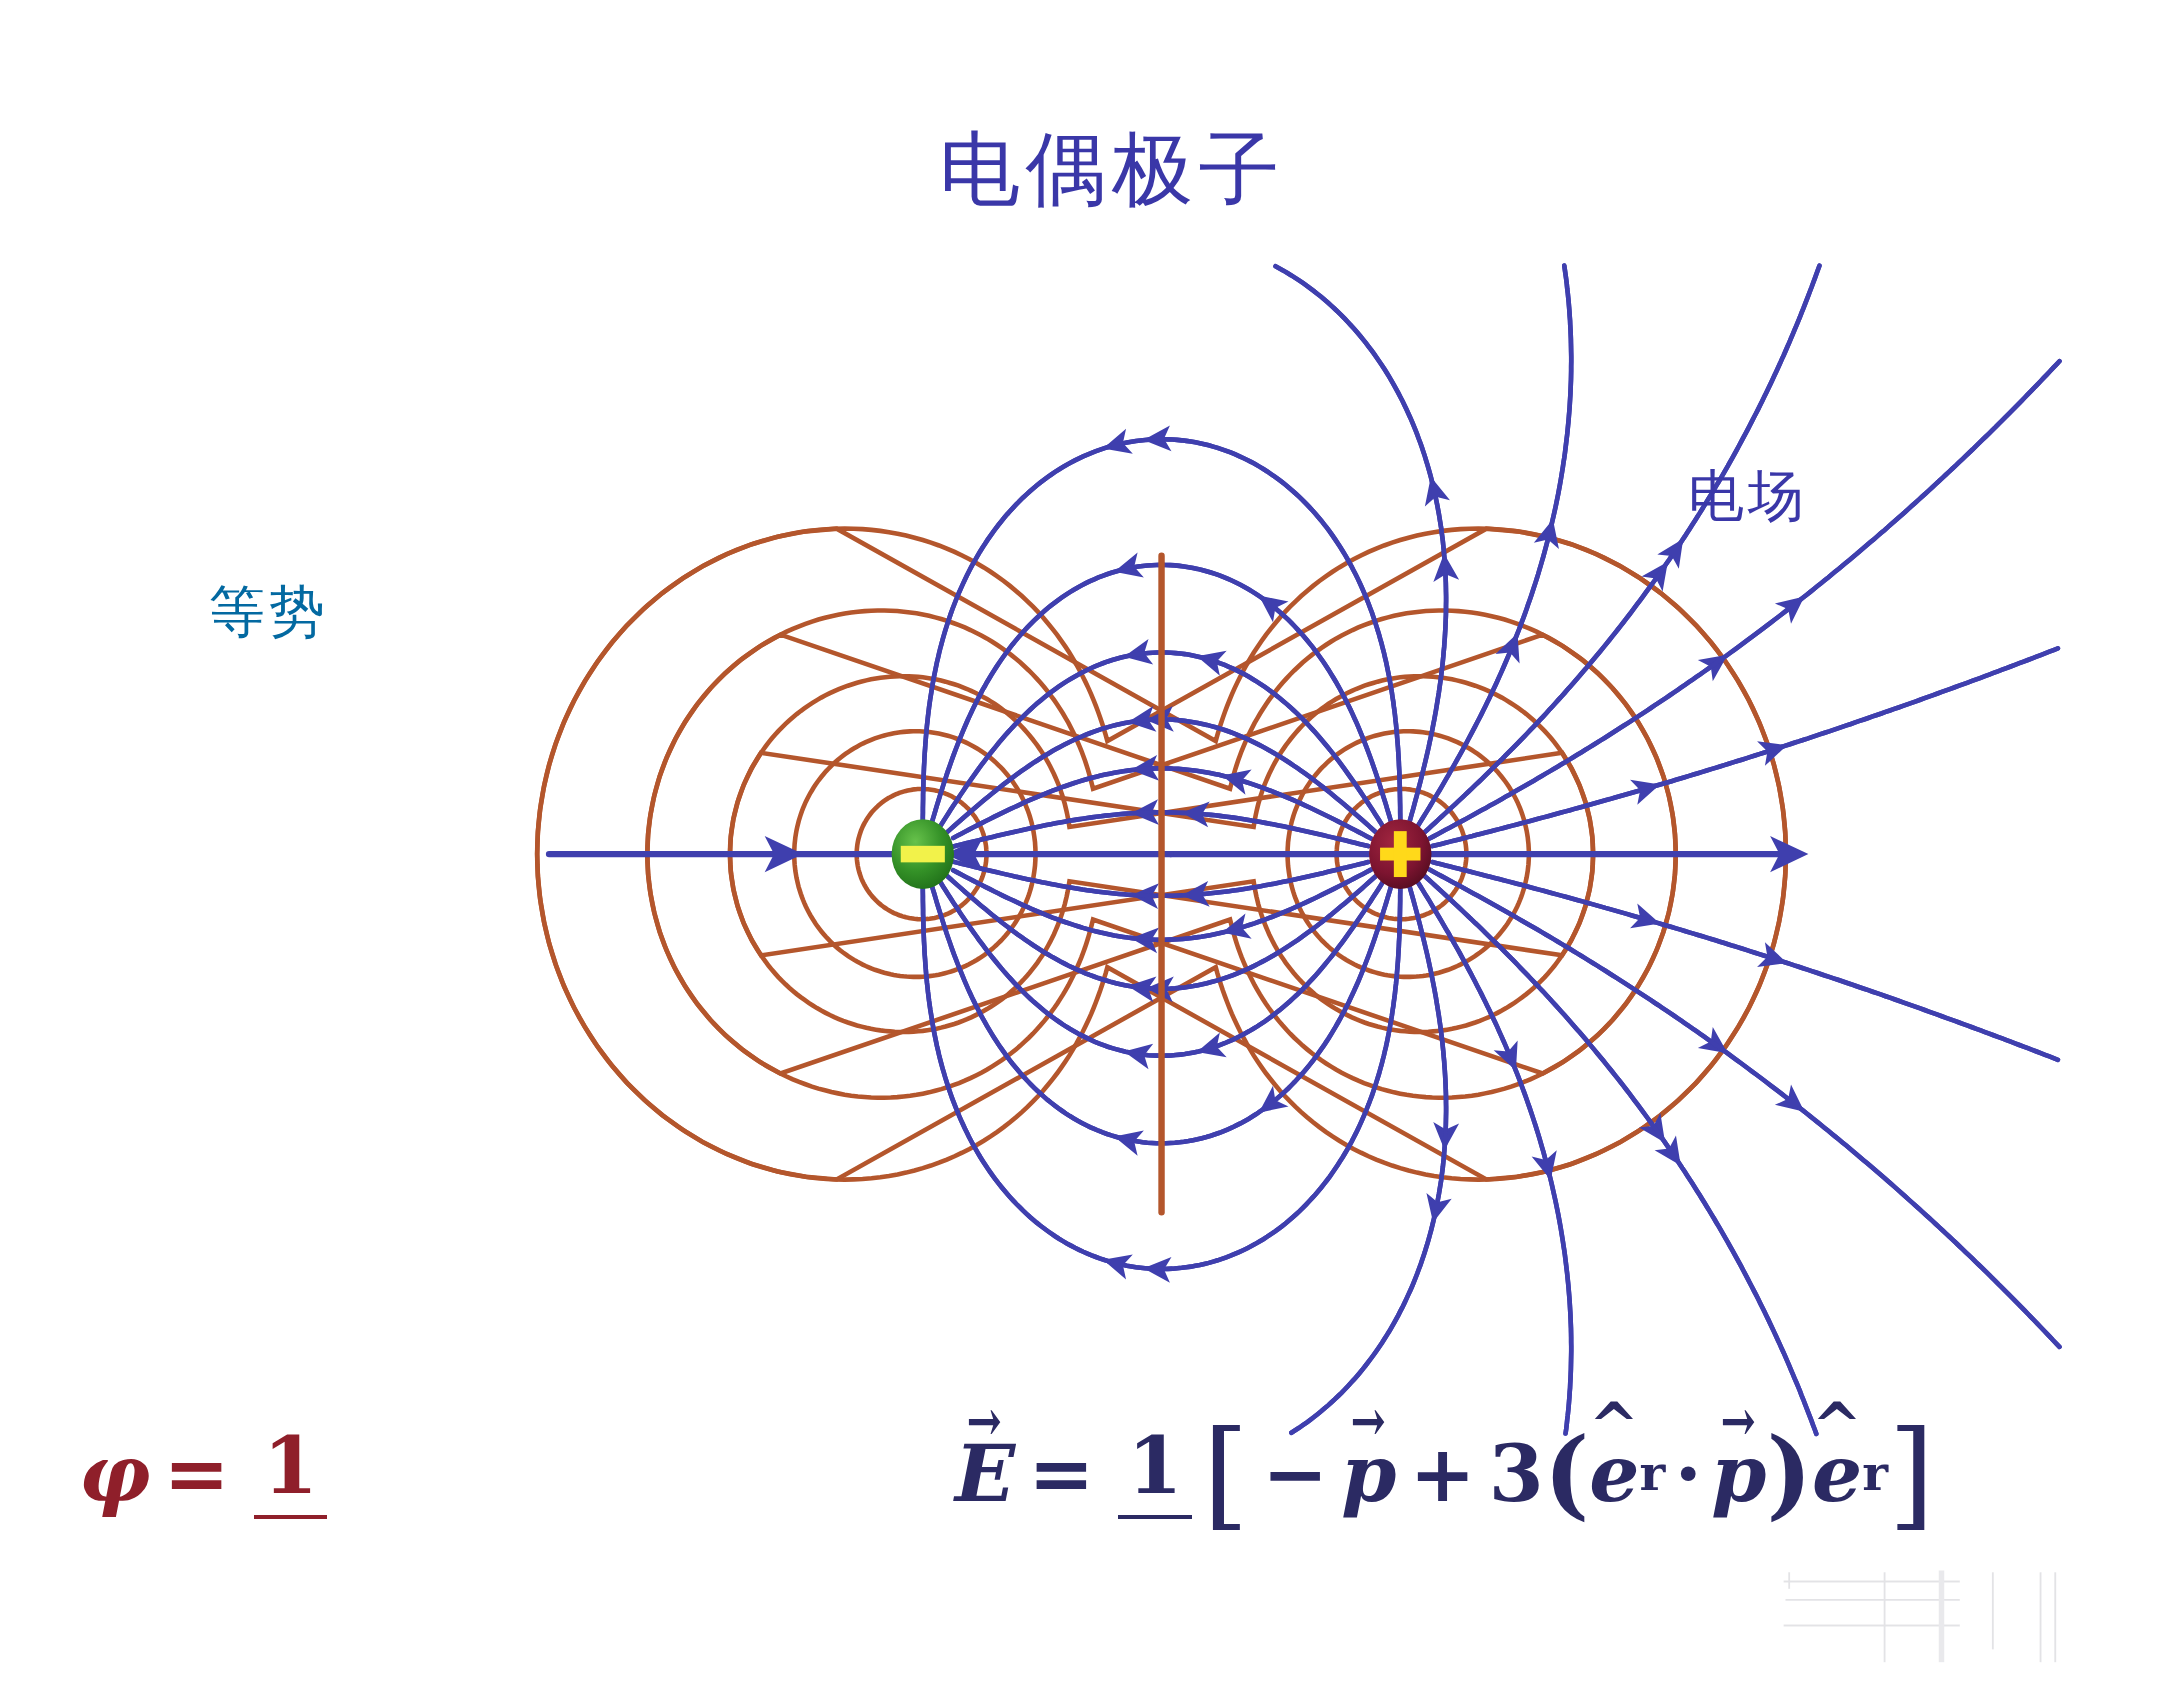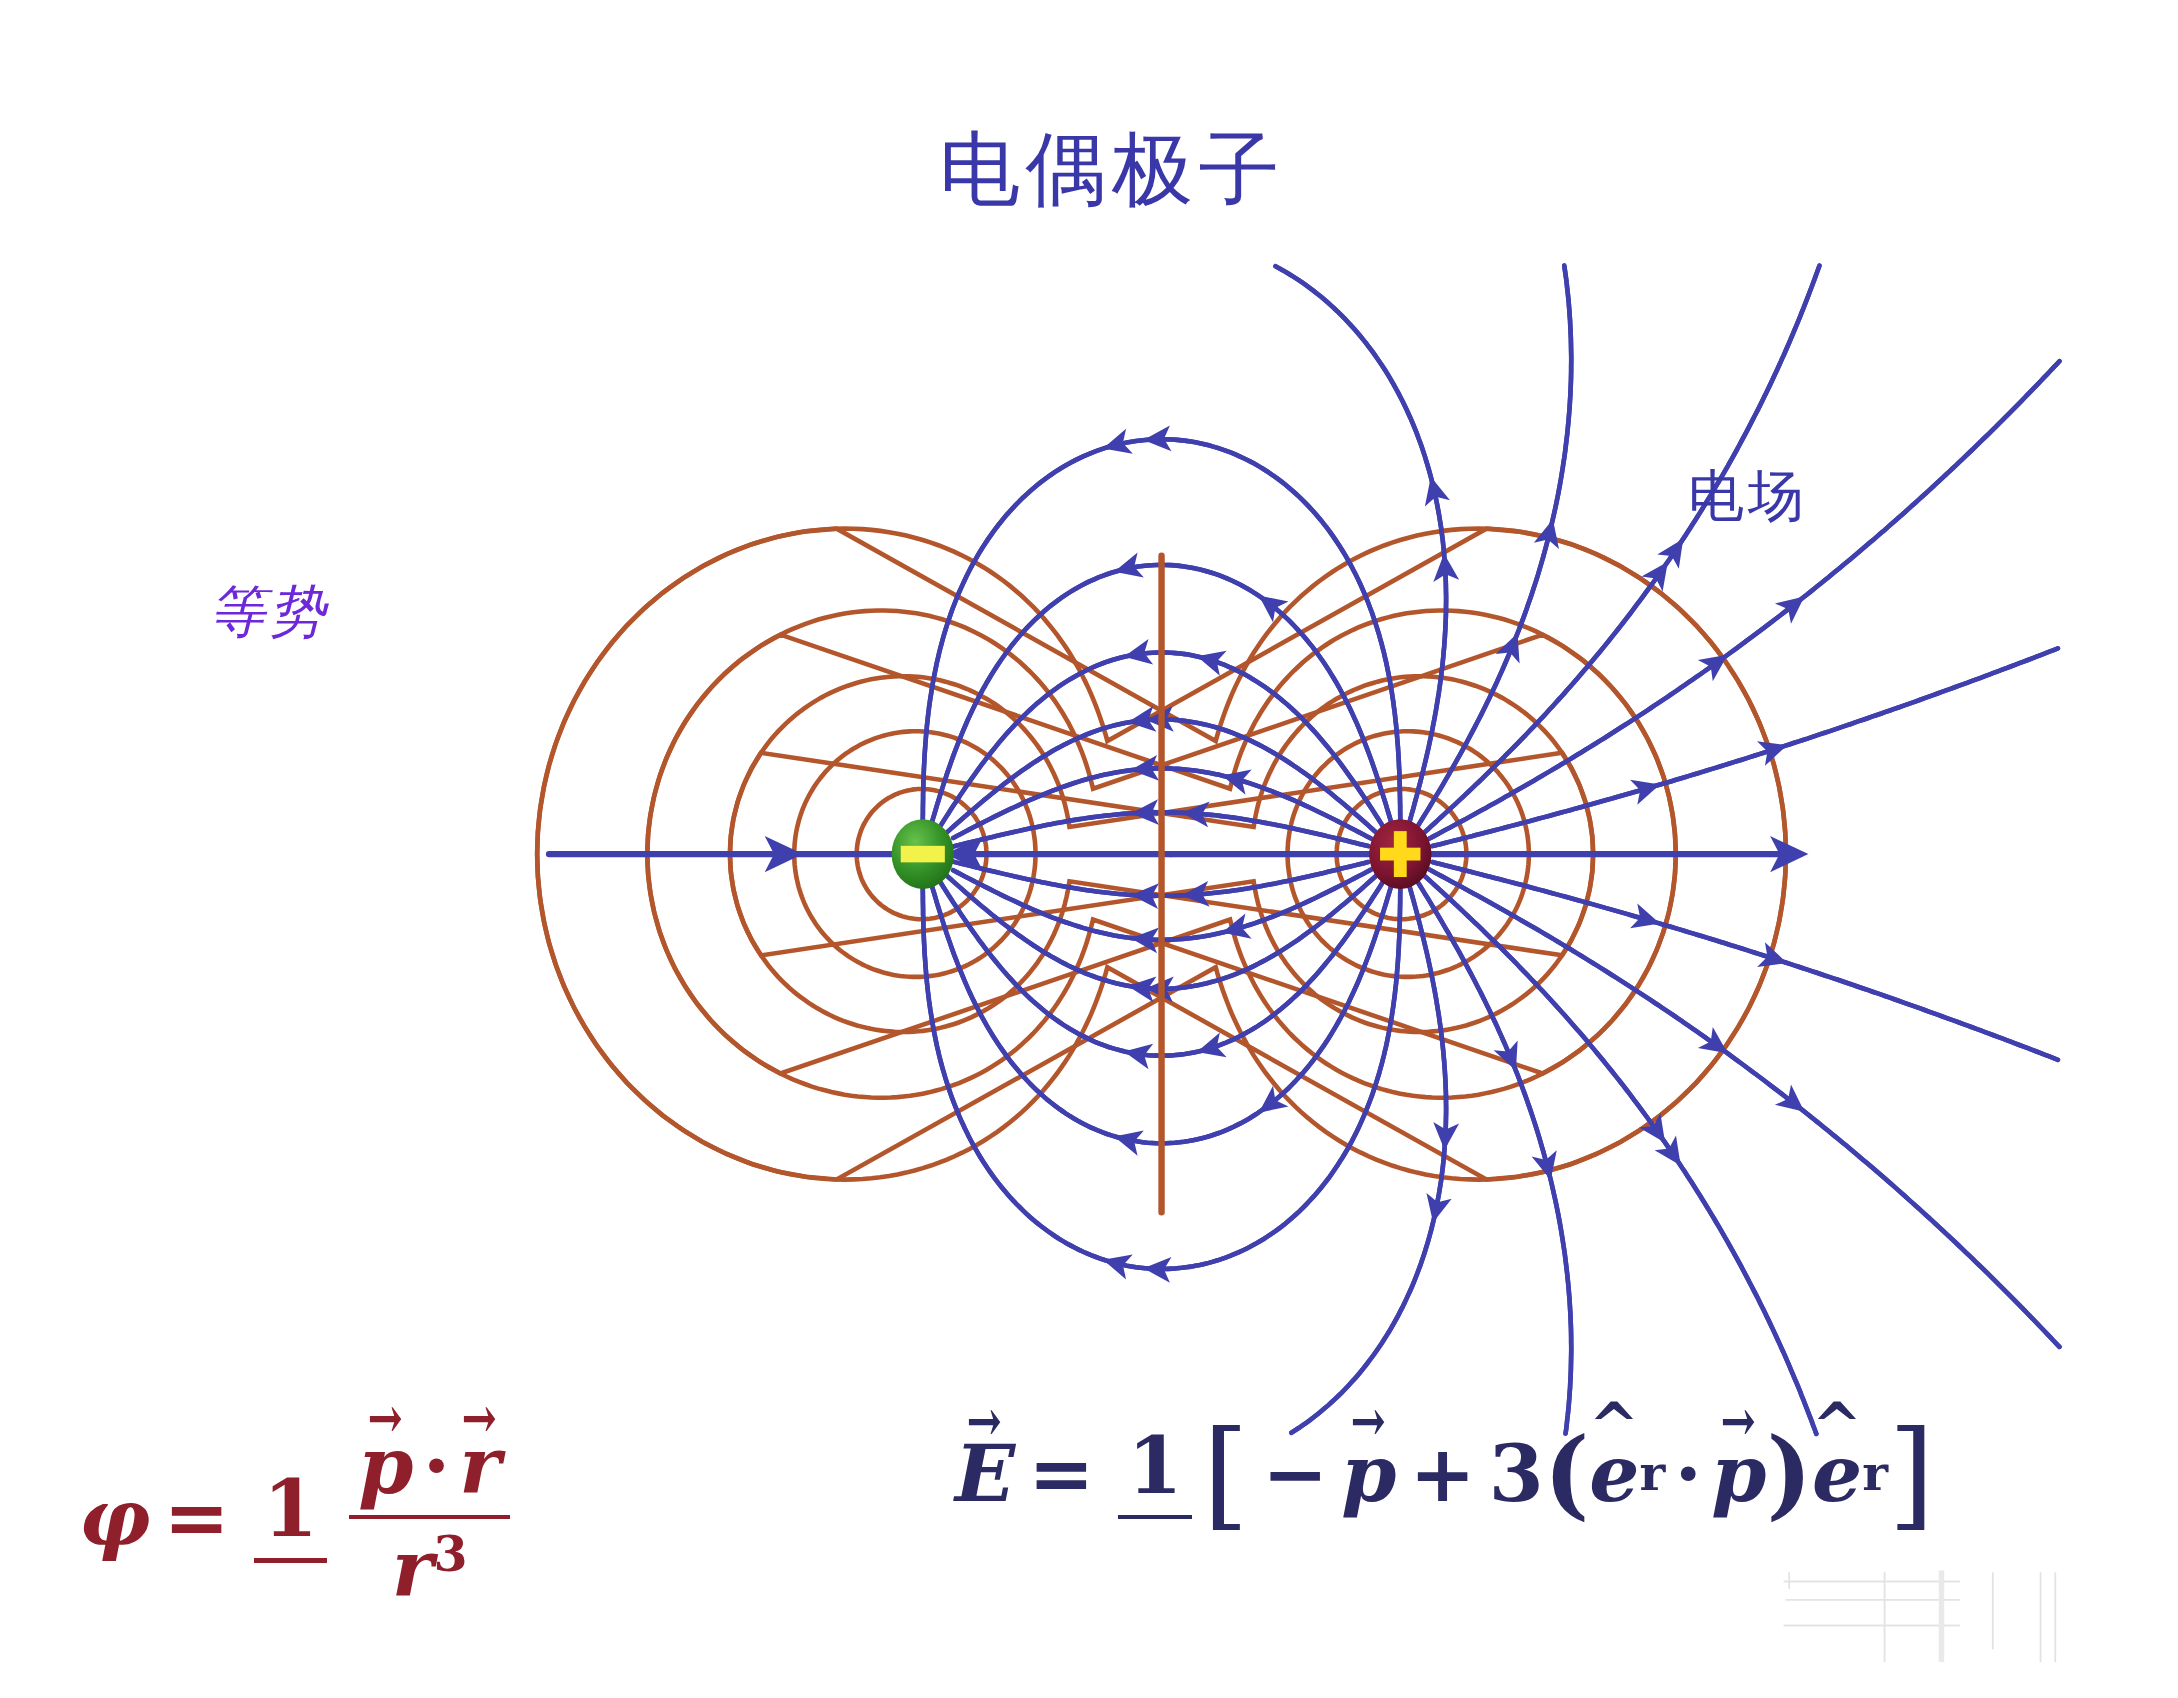--- a/index.html
+++ b/index.html
@@ -44,22 +44,21 @@
     font-family: "DejaVu Sans", "Liberation Sans", sans-serif;
     font-size: 56px;
     line-height: 1;
     font-weight: 500;
     letter-spacing: 3.7px;
     white-space: nowrap;
   }
   #label-equipotential {
     left: 209px;
     top: 584px;
-    color: #6d28d9;
-    font-style: italic;
+    color: #0369a1;
   }
   #label-efield {
     left: 1688px;
     top: 468px;
     color: #3a37a8;
   }
 
   
   #diagram {
     position: absolute;
@@ -332,25 +331,20 @@
 
   <div class="fig-label" id="label-efield">电场</div>
 
   <div class="formula" id="formula-potential">
     <span class="var-it">φ</span>
     <span class="op">=</span>
     <span class="frac">
       <span class="num">1</span>
       <span class="bar"></span>
     </span>
-    <span class="frac">
-      <span class="num"><span class="vec">p</span><span class="dotop">·</span><span class="vec">r</span></span>
-      <span class="bar"></span>
-      <span class="den"><span class="var-it">r</span><span class="sup">3</span></span>
-    </span>
   </div>
 
   <div class="formula" id="formula-field">
     <span class="vec">E</span>
     <span class="op">=</span>
     <span class="frac">
       <span class="num">1</span>
       <span class="bar"></span>
     </span>
     <span class="brk">[</span>

